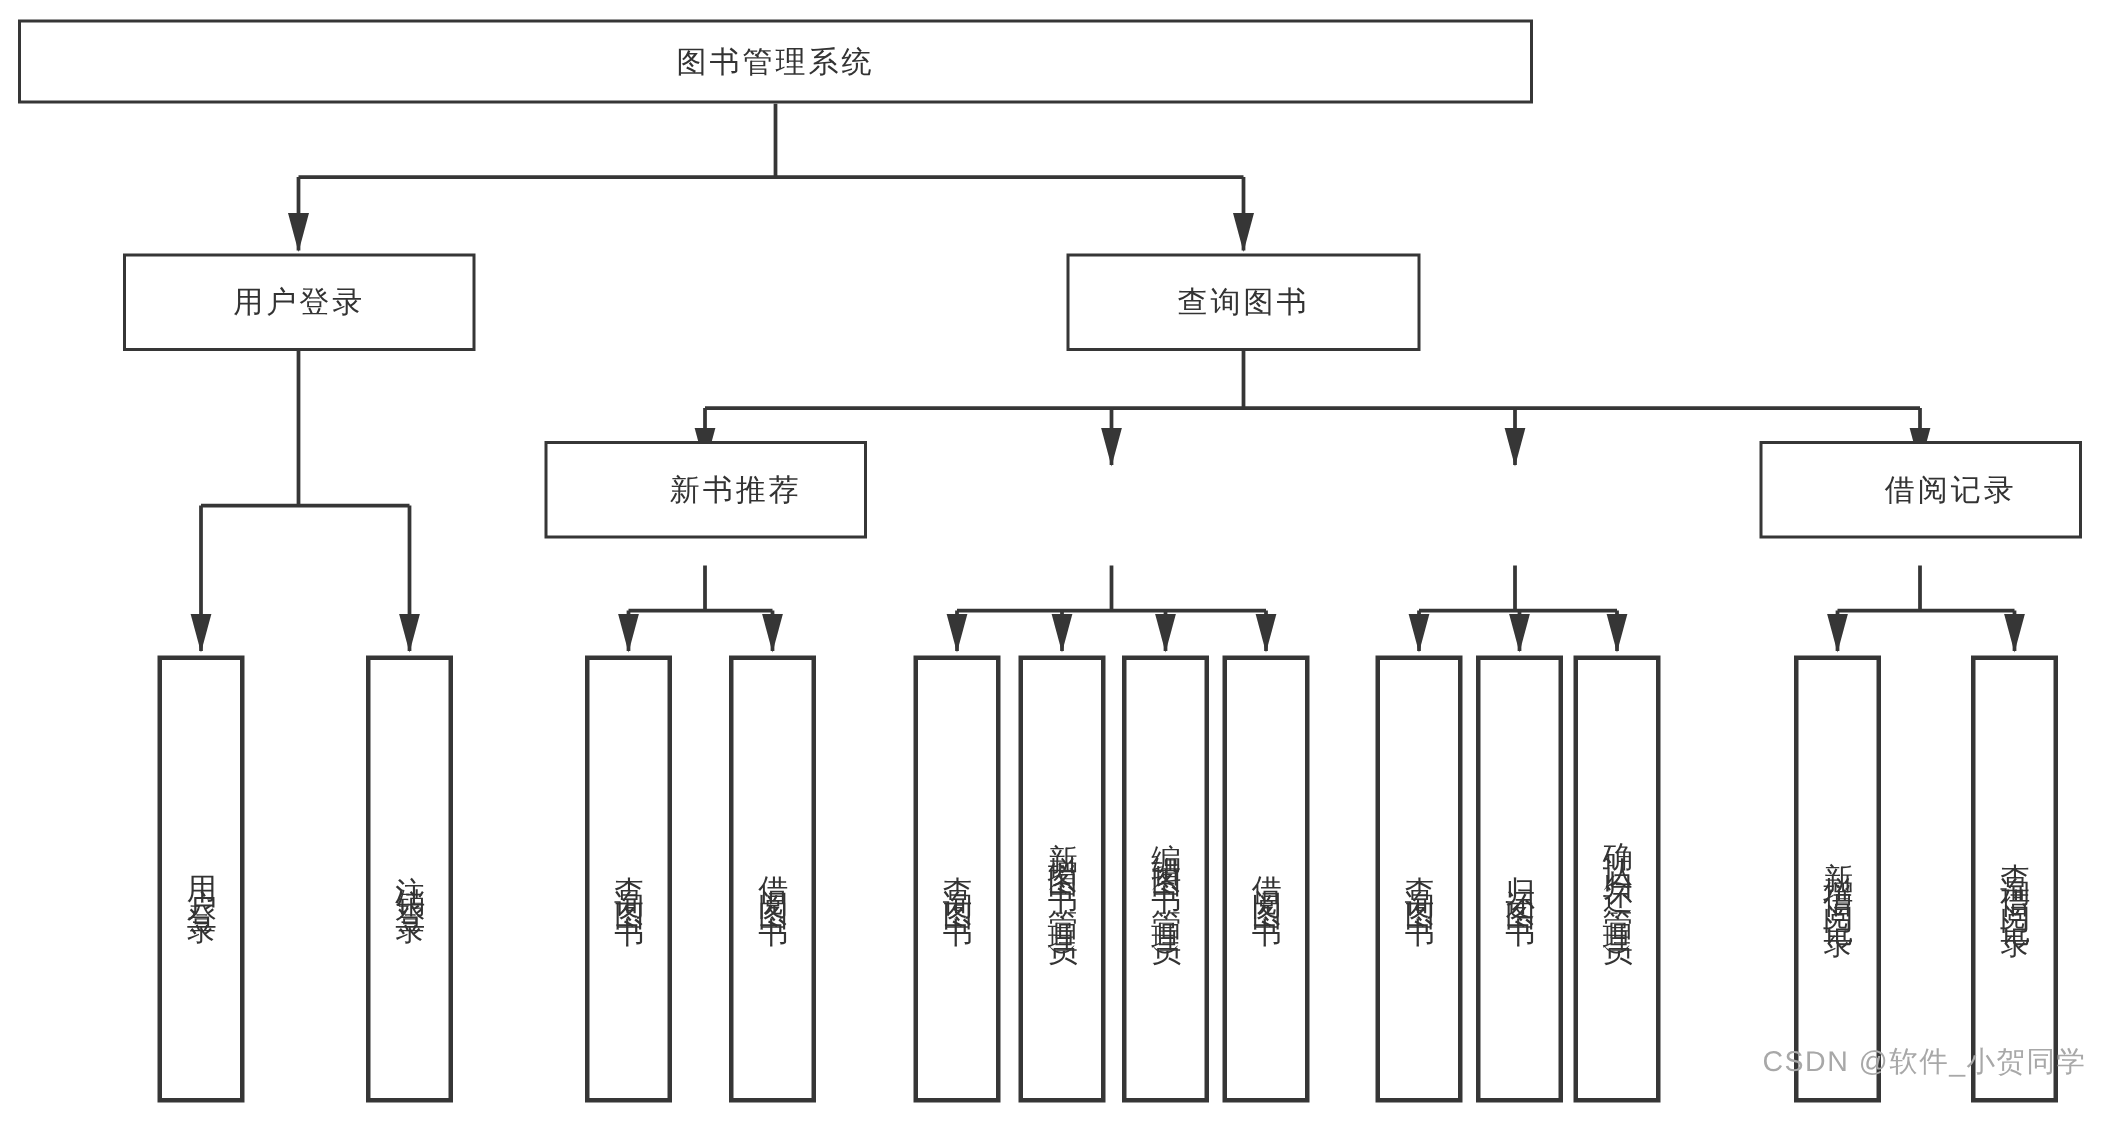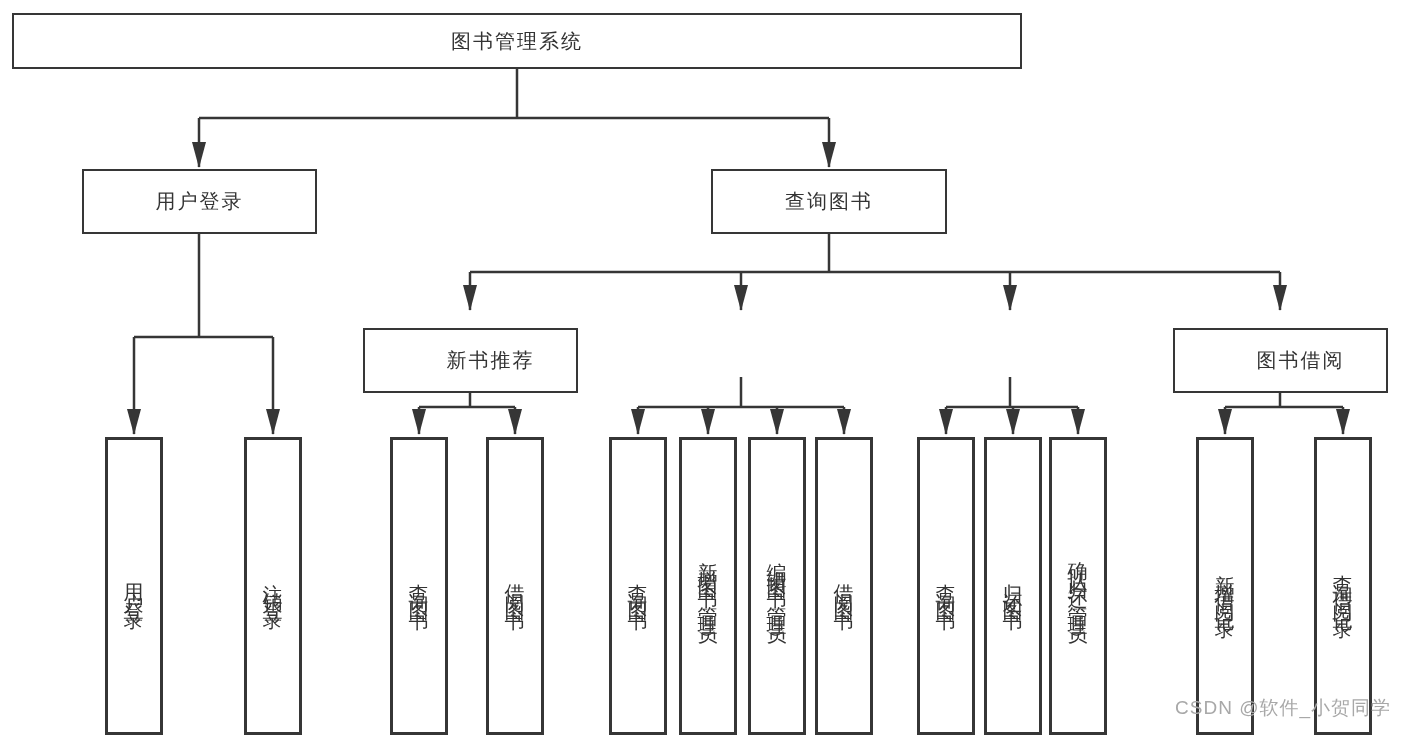--- a/index.html
+++ b/index.html
@@ -54,21 +54,21 @@
     font-size: 19px;
     color: #a8a8a8;
     letter-spacing: 1px;
     z-index: 3;
     margin-left: 22px;
   }
   
   #root-box   { left: 12px;  top: 13px;  width: 1010px; height: 56px; }
   #l2-user    { left: 82px;  top: 169px; width: 235px;  height: 65px; }
   #l2-book    { left: 711px; top: 169px; width: 236px;  height: 65px; }
-  .l3 { top: 328px; height: 65px; padding-left: 40px; }
+  .l3 { top: 294px; height: 65px; padding-left: 40px; }
   #s0 { left: 363px;  width: 215px; }
   #s1 { left: 635px;  width: 213px; }
   #s2 { left: 903px;  width: 215px; }
   #s3 { left: 1173px; width: 215px; }
   #lf0  { left: 105px; }
   #lf1  { left: 244px; }
   #lf2  { left: 390px; }
   #lf3  { left: 486px; }
   #lf4  { left: 609px; }
   #lf5  { left: 679px; }
@@ -136,21 +136,21 @@
     <span>用户登录</span>
   </div>
   <div class="node hnode" id="l2-book">
     <span>查询图书</span>
   </div>
 
   <div class="node hnode l3" id="s0">
     <span>新书推荐</span>
   </div>
   <div class="node hnode l3" id="s3">
-    <span>图书借阅</span>
+    <span>借阅记录</span>
   </div>
 
   <div class="node leaf" id="lf0">
     <span>用户登录</span>
   </div>
   <div class="node leaf" id="lf1">
     <span>注销登录</span>
   </div>
 
   <div class="node leaf" id="lf2">

